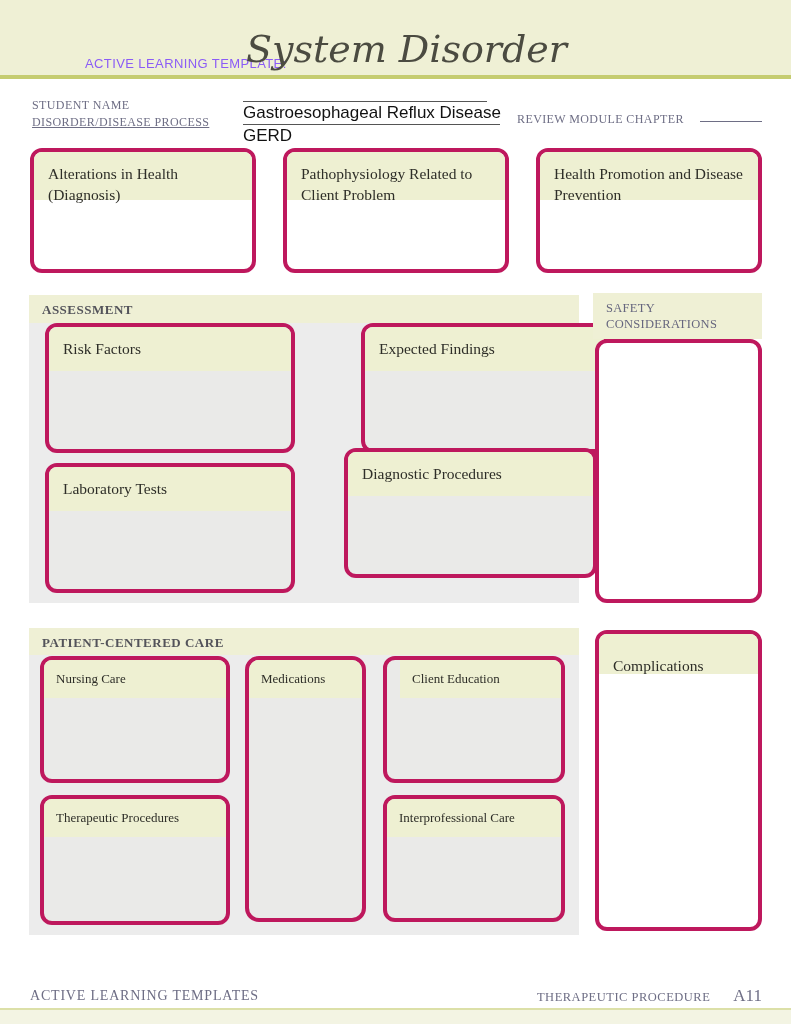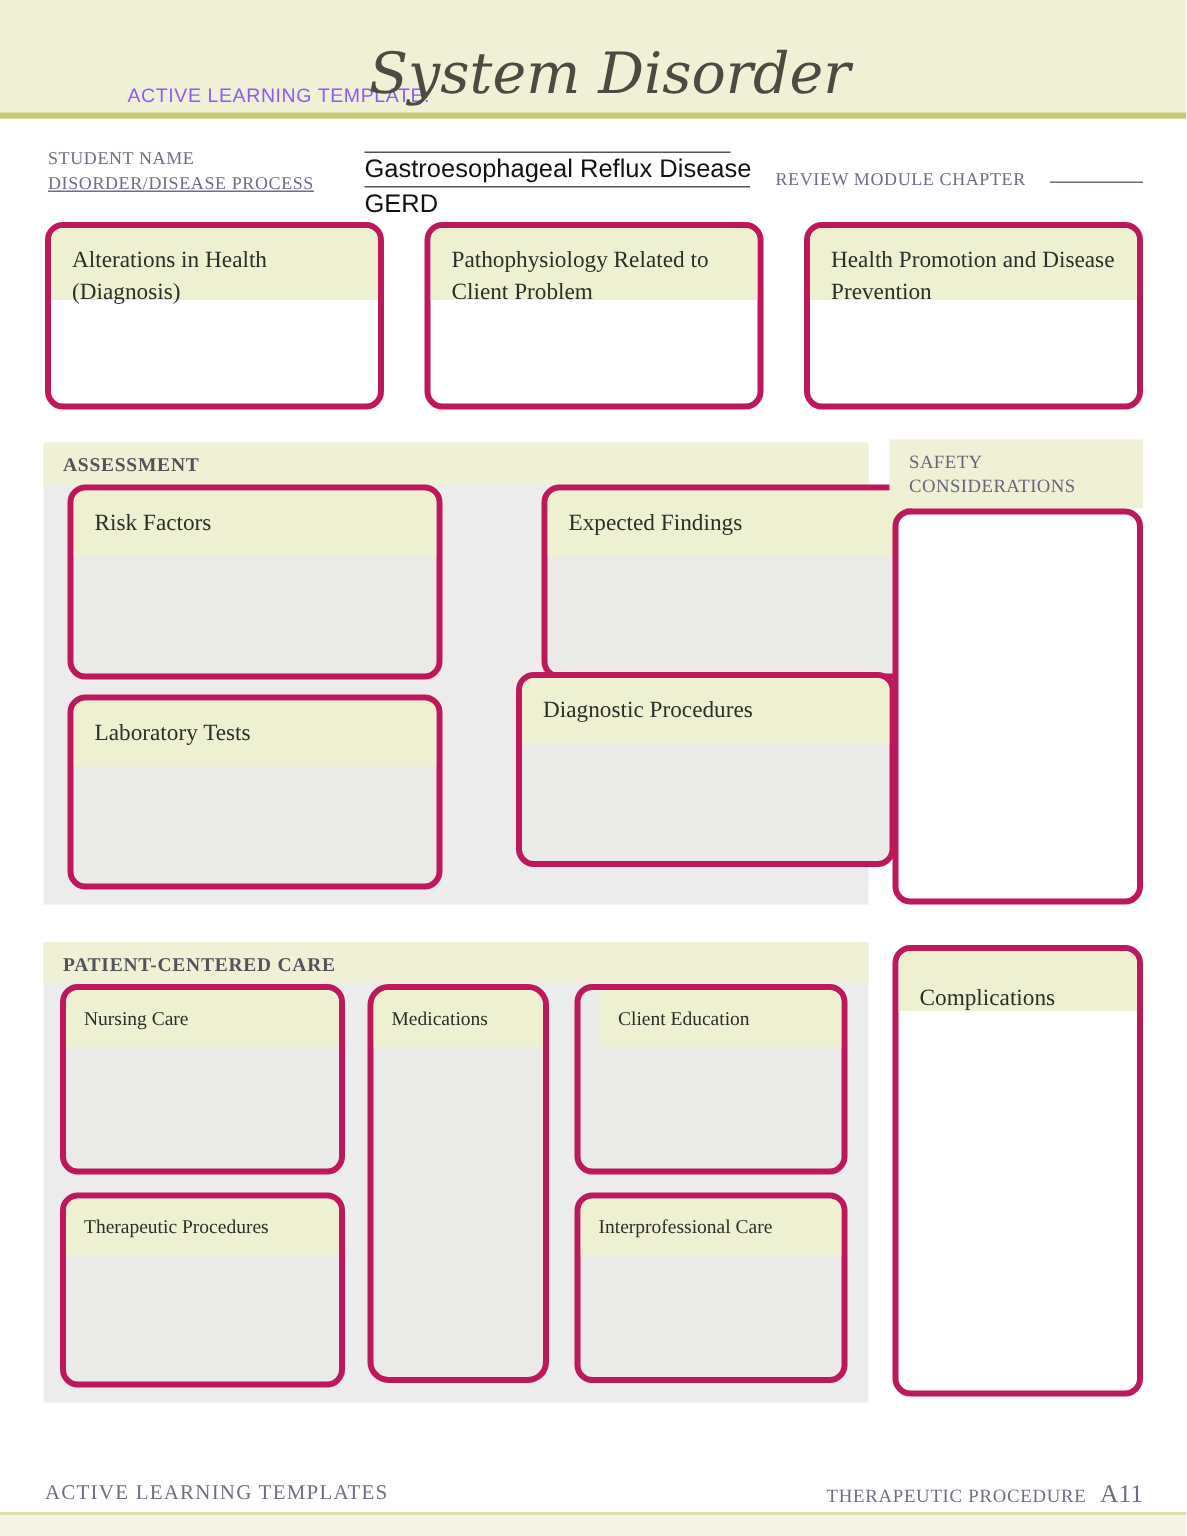--- a/index.html
+++ b/index.html
@@ -101,21 +101,21 @@
   .complications-box { left:595px; top:630px; width:167px; height:301px; }
   .complications-box .box-head { height:40px; padding-top:22px; }
 
   
   .footer-left {
     position:absolute; left:30px; top:988px; font-size:14px; color:#6e6e85;
     letter-spacing:0.8px; white-space:nowrap;
   }
   .footer-right {
     position:absolute; right:29px; top:986px; display:flex; align-items:baseline;
-    gap:9px; color:#6e6e85;
+    gap:23px; color:#6e6e85;
   }
   .footer-right .fr-label { font-size:12.5px; letter-spacing:0.5px; }
   .footer-right .fr-page { font-size:17px; }
   .footer-strip {
     position:absolute; left:0; top:1008px; width:791px; height:16px;
     background:#f3f4e3; border-top:2px solid #dce0a8;
   }
 </style>
 </head>
 <body>

